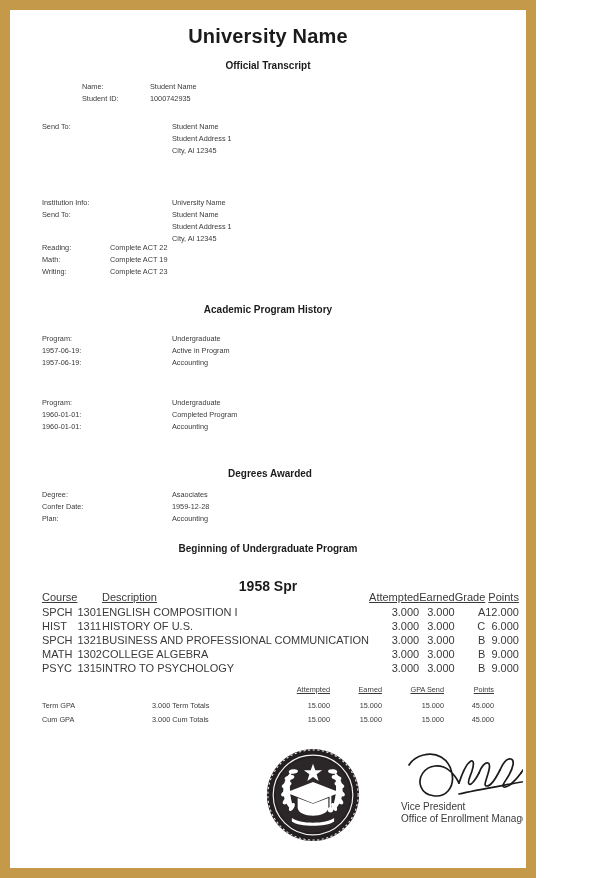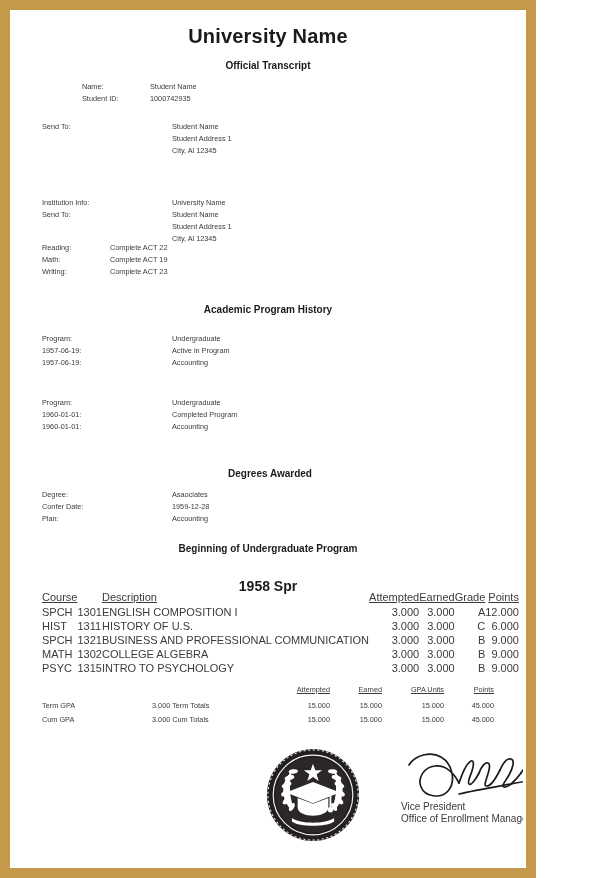--- a/index.html
+++ b/index.html
@@ -289,21 +289,21 @@
   </div>
 
   <div class="abs" style="left:29px; top:672px; right:29px;">
     <table class="totals">
       <thead>
         <tr>
           <th class="t-lbl"></th>
           <th class="t-desc"></th>
           <th class="t-att">Attempted</th>
           <th class="t-earn">Earned</th>
-          <th class="t-gpa">GPA Units</th>
+          <th class="t-gpa">GPA Send</th>
           <th class="t-pts">Points</th>
         </tr>
       </thead>
       <tbody>
         <tr>
           <td class="t-lbl">Term GPA</td>
           <td class="t-desc">3.000 Term Totals</td>
           <td class="t-att">15.000</td>
           <td class="t-earn">15.000</td>
           <td class="t-gpa">15.000</td>

